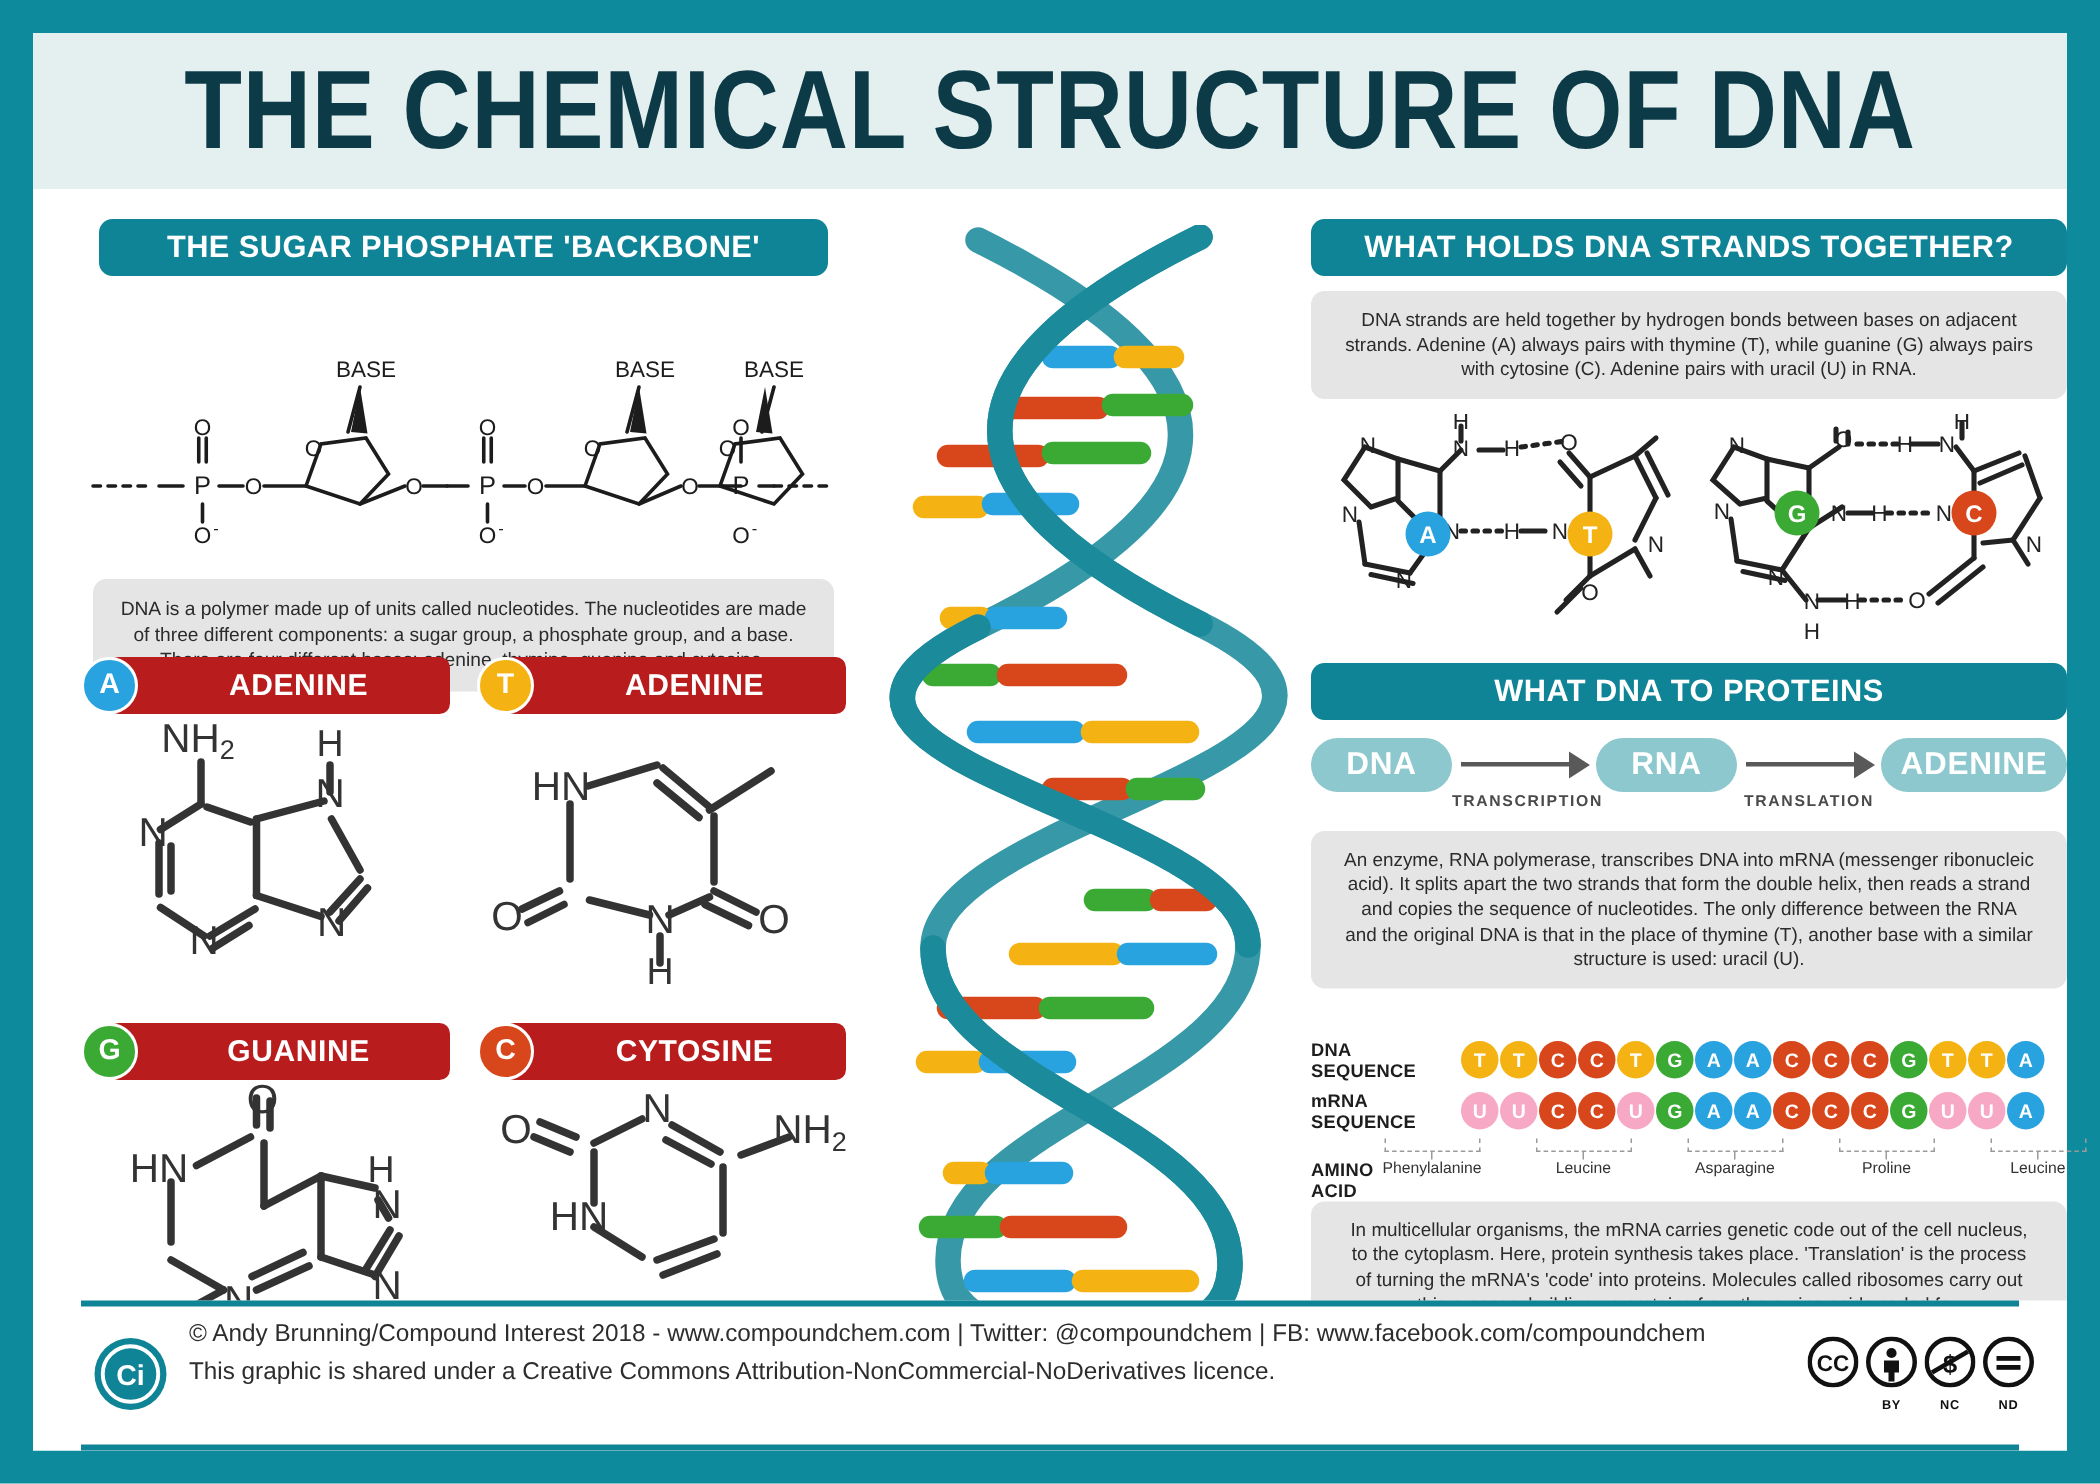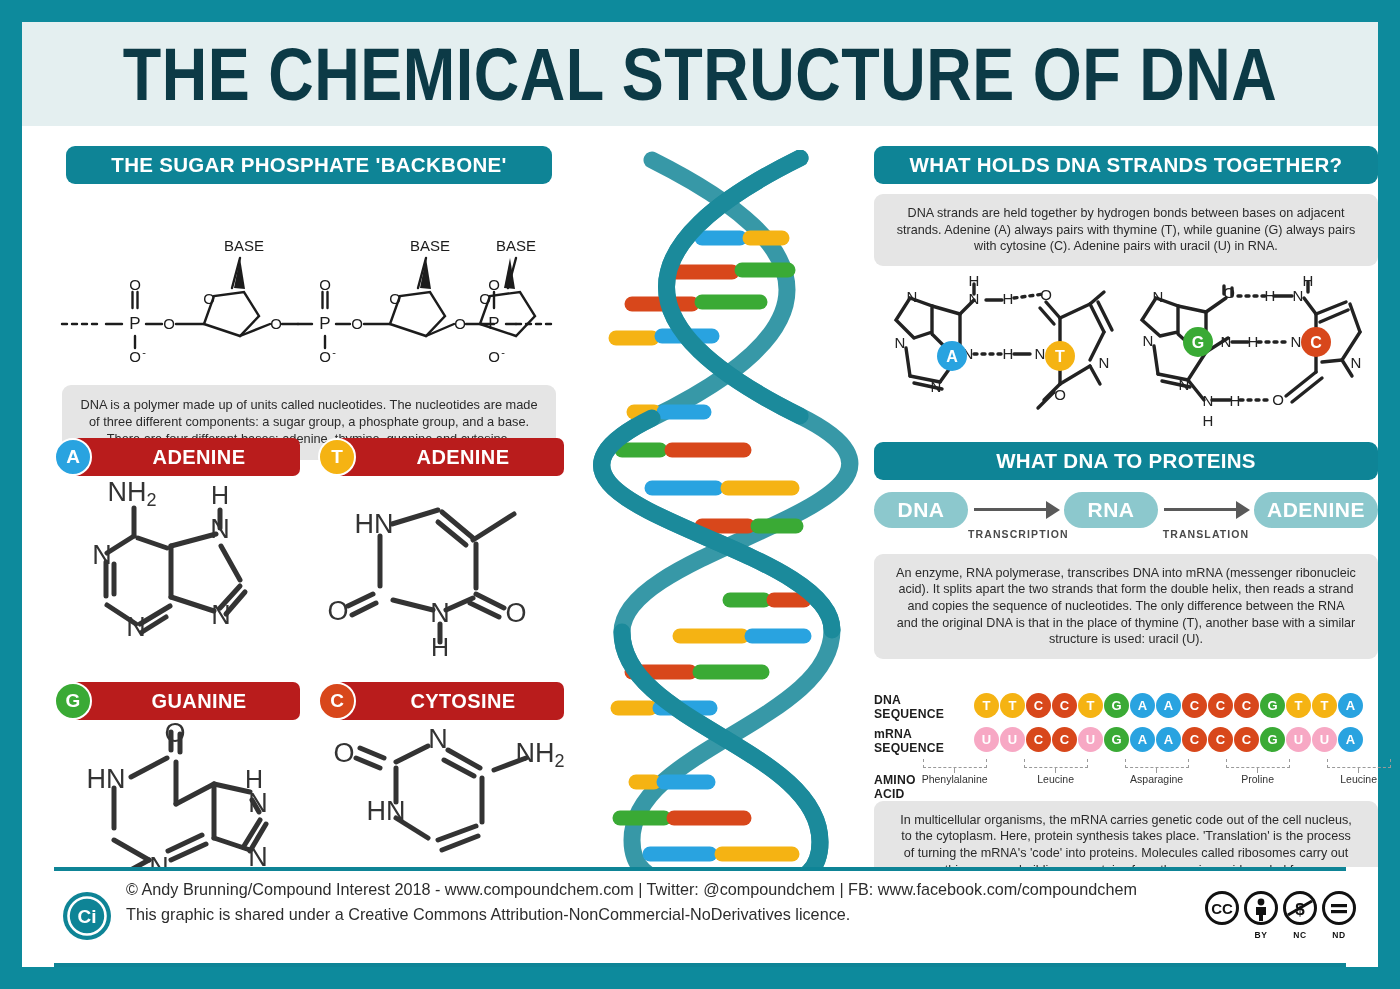--- a/index.html
+++ b/index.html
@@ -91,21 +91,21 @@
     position:absolute;right:4px;top:9px;
     width:0;height:0;border-left:14px solid #595959;
     border-top:9px solid transparent;border-bottom:9px solid transparent;
   }
   .flow-arrow .lbl{
     position:absolute;left:0;right:0;top:36px;text-align:center;
     font-size:10.5px;font-weight:bold;color:#4a4a4a;letter-spacing:1.1px;
   }
   
   .seq-block{margin-top:34px;position:relative;}
-  .seq-row{display:flex;height:28px;margin-bottom:6px;}
+  .seq-row{display:flex;align-items:center;height:28px;margin-bottom:6px;}
   .seq-label{
     width:100px;font-size:12.2px;font-weight:bold;color:#1d1d1d;letter-spacing:0.2px;
   }
   .seq-circles{display:flex;gap:1px;}
   .seq-circle{
     width:25px;height:25px;border-radius:50%;
     display:flex;align-items:center;justify-content:center;
     color:#fff;font-weight:bold;font-size:13px;
   }
   .codon-row{display:flex;align-items:flex-start;height:34px;margin-top:-2px;}

